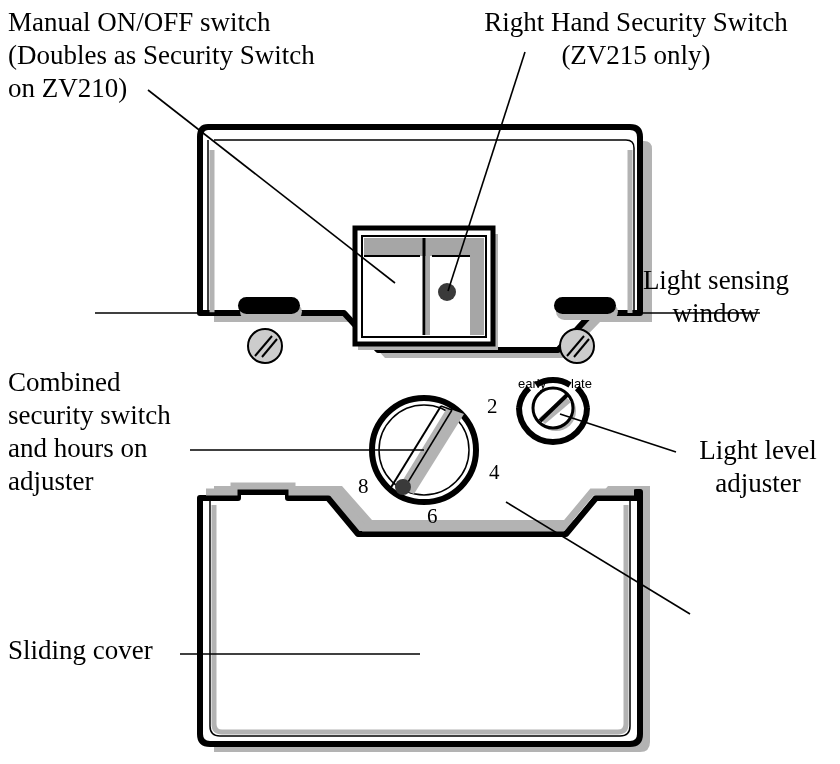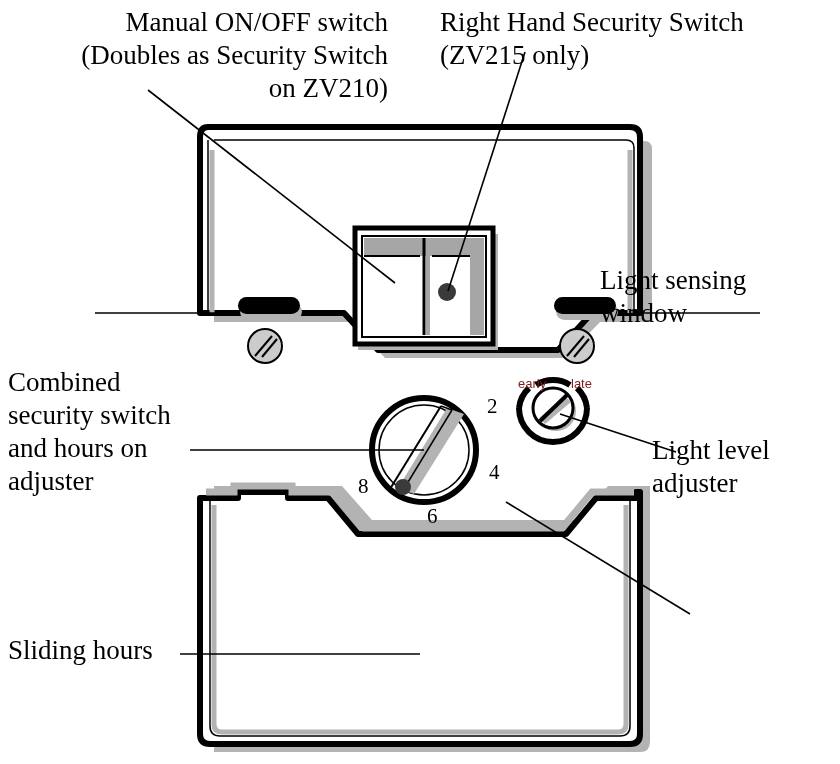--- a/index.html
+++ b/index.html
@@ -30,36 +30,36 @@
     height: 764px;
   }
   .callout {
     position: absolute;
     font-family: "Liberation Serif", "DejaVu Serif", serif;
     font-size: 27px;
     line-height: 33px;
     color: #000000;
     white-space: pre-line;
   }
-  .callout.right-align { text-align: left; }
+  .callout.right-align { text-align: center; }
   .callout.left-align  { text-align: left; }
 
   .dial-num {
     position: absolute;
     font-family: "Liberation Serif", "DejaVu Serif", serif;
     font-size: 21px;
     line-height: 21px;
     color: #000000;
   }
   .micro-label {
     position: absolute;
     font-family: "Liberation Sans", "DejaVu Sans", sans-serif;
     font-size: 13px;
     line-height: 13px;
-    color: #7f1d1d;
+    color: #000000;
   }
 </style>
 </head>
 <body>
 
 <div id="diagram-root">
 
   <svg id="device-svg" viewBox="0 0 840 764">
 
     <g>
@@ -229,41 +229,41 @@
       <line x1="190" y1="450" x2="424" y2="450"></line>
 
       <line x1="676" y1="452" x2="560" y2="414"></line>
 
       <line x1="690" y1="614" x2="506" y2="502"></line>
 
       <line x1="180" y1="654" x2="420" y2="654"></line>
     </g>
   </svg>
 
-  <div class="callout left-align" style="left:8px;  top:6px;   width:380px;text-align:right;">Manual ON/OFF switch
+  <div class="callout left-align" style="left:8px;  top:6px;   width:380px;">Manual ON/OFF switch
 (Doubles as Security Switch
 on ZV210)</div>
 
   <div class="callout right-align" style="left:440px; top:6px;  width:392px;">Right Hand Security Switch
 (ZV215 only)</div>
 
 
   <div class="callout right-align" style="left:600px; top:264px; width:232px;">Light sensing
 window</div>
 
   <div class="callout left-align" style="left:8px;  top:366px; width:210px;">Combined
 security switch
 and hours on
 adjuster</div>
 
   <div class="callout right-align" style="left:652px; top:434px; width:212px;">Light level
 adjuster</div>
 
 
-  <div class="callout left-align" style="left:8px;  top:634px; width:210px;">Sliding hours</div>
+  <div class="callout left-align" style="left:8px;  top:634px; width:210px;">Sliding cover</div>
 
   <div class="dial-num" style="left:487px; top:396px;">2</div>
   <div class="dial-num" style="left:489px; top:462px;">4</div>
   <div class="dial-num" style="left:427px; top:506px;">6</div>
   <div class="dial-num" style="left:358px; top:476px;">8</div>
 
   <div class="micro-label" style="left:518px; top:377px;">early</div>
   <div class="micro-label" style="left:571px; top:377px;">late</div>
 
 </div>

